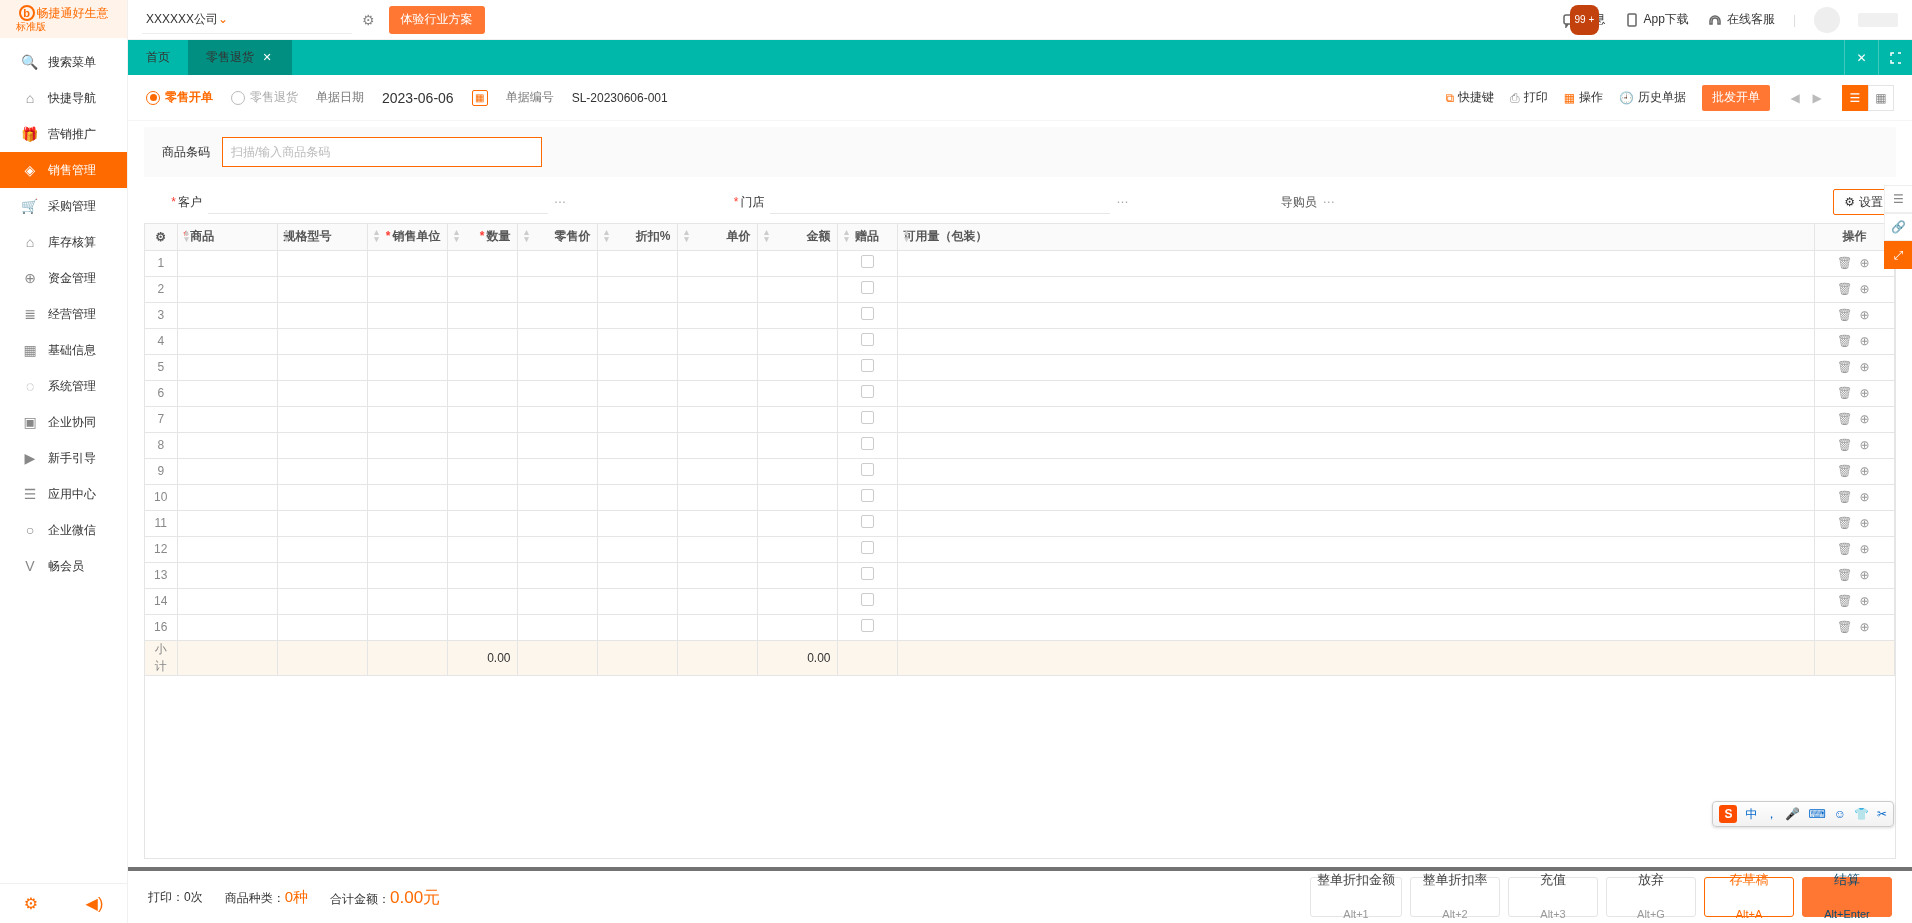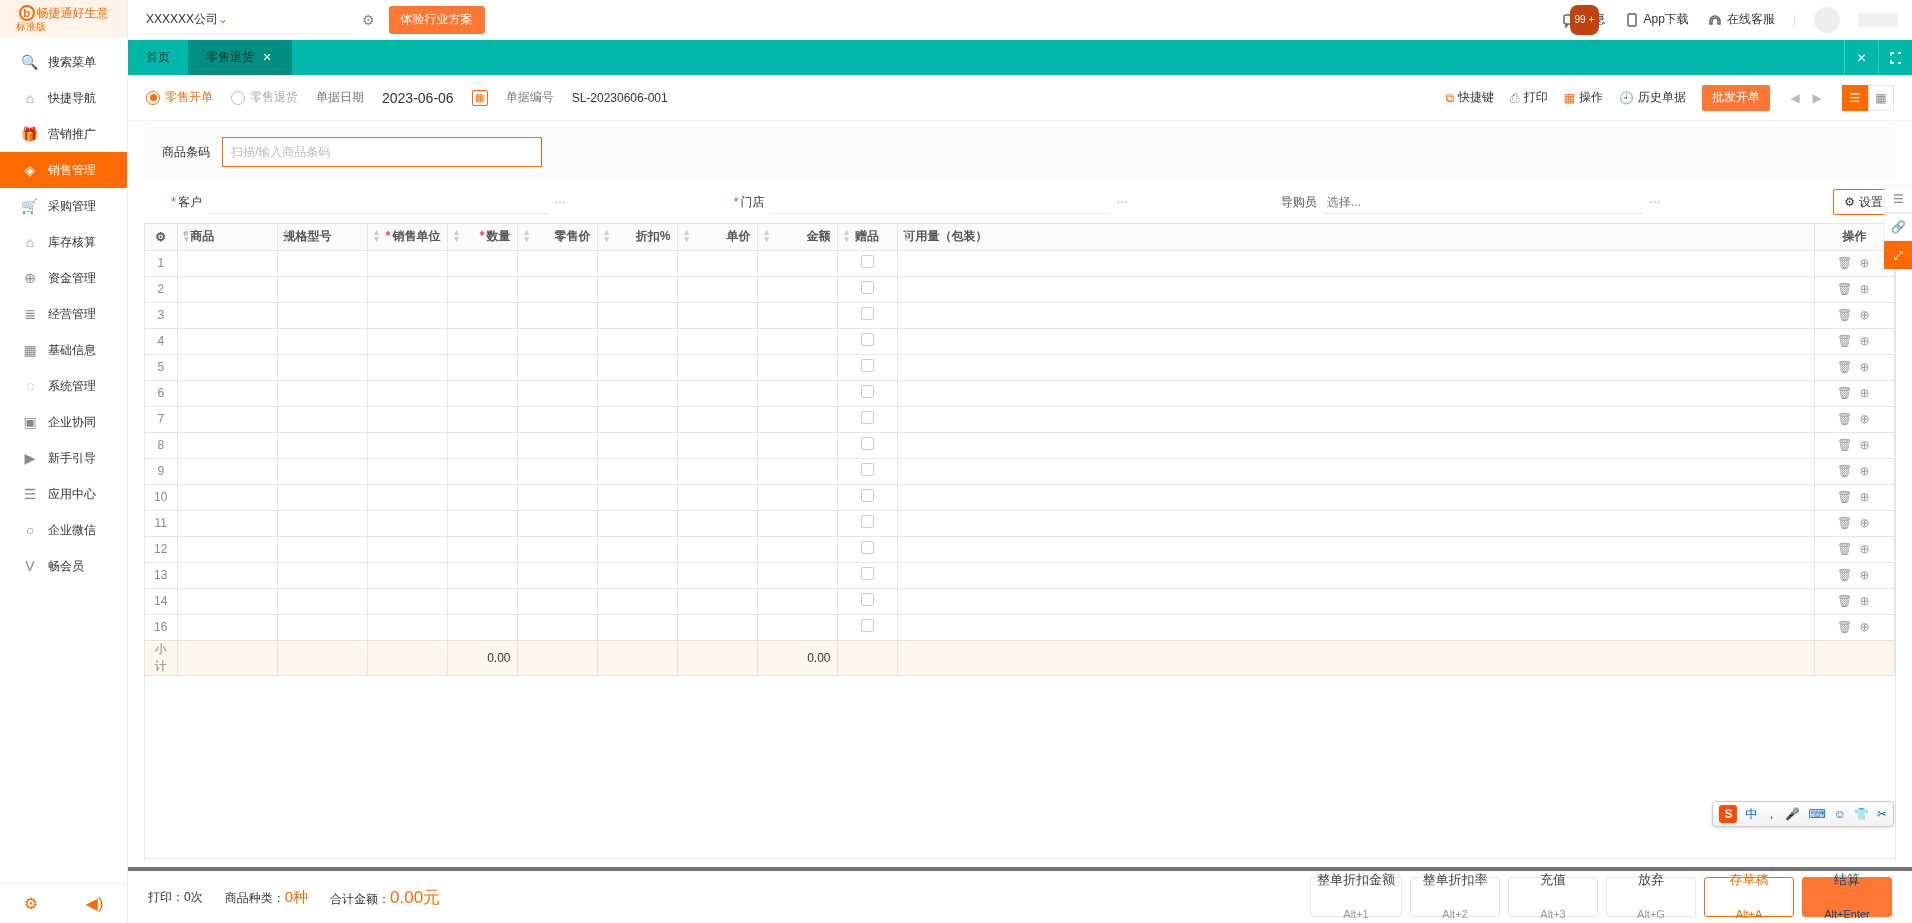--- a/index.html
+++ b/index.html
@@ -58,21 +58,21 @@
   .tb-icon svg{width:14px;height:14px;stroke:#fff;fill:none;stroke-width:2}
 
   
   .workspace{position:absolute;left:var(--sidebar-w);right:0;top:calc(var(--header-h) + var(--bar2-h));bottom:0;background:#fff;display:flex;flex-direction:column}
 
   .title-row{height:46px;display:flex;align-items:center;padding:0 18px;gap:18px;border-bottom:1px solid #f5f5f5}
   .radio{display:inline-flex;align-items:center;gap:5px;cursor:pointer}
   .radio-dot{width:14px;height:14px;border:1px solid #bbb;border-radius:50%;display:inline-flex;align-items:center;justify-content:center}
   .radio.sel .radio-dot{border-color:var(--orange)}
   .radio.sel .radio-dot::after{content:"";width:7px;height:7px;background:var(--orange);border-radius:50%}
-  .radio.sel span{color:var(--orange);font-weight:400}
+  .radio.sel span{color:var(--orange);font-weight:700}
   .tr-label{color:#777}
   .tr-val{color:#333}
   .tr-cal{width:16px;height:16px;border:1px solid var(--orange);border-radius:2px;display:inline-flex;align-items:center;justify-content:center;color:var(--orange);font-size:10px;cursor:pointer}
   .tr-right{margin-left:auto;display:flex;align-items:center;gap:16px}
   .tr-link{display:flex;align-items:center;gap:4px;color:#555;cursor:pointer}
   .tr-link .oico{color:var(--orange)}
   .pf-btn{height:26px;padding:0 10px;background:var(--orange-btn);color:#fff;border:none;border-radius:2px;cursor:pointer}
   .pager{display:flex;align-items:center;gap:4px}
   .pager span{width:18px;height:26px;display:inline-flex;align-items:center;justify-content:center;color:#bbb;cursor:pointer}
   .view-tog{display:flex}
@@ -320,21 +320,20 @@
       <input class="ff-input ff-cust" style="">
       <span class="ff-dots">⋯</span>
     </div>
     <div class="ff" style="flex:1">
       <span class="ff-label"><span class="star">*</span><span>门店</span></span>
       <input class="ff-input ff-store" style="">
       <span class="ff-dots">⋯</span>
     </div>
     <div class="ff" style="flex:1">
       <span class="ff-label" style="width:46px">导购员</span>
-      <input class="ff-input" style="width: 320px;" placeholder="选择...">
       <span class="ff-dots">⋯</span>
     </div>
     <button class="set-btn">
         <span>⚙</span>
         <span>设置</span>
       </button>
   </div>
 
   <div class="tbl-wrap">
     <table>

